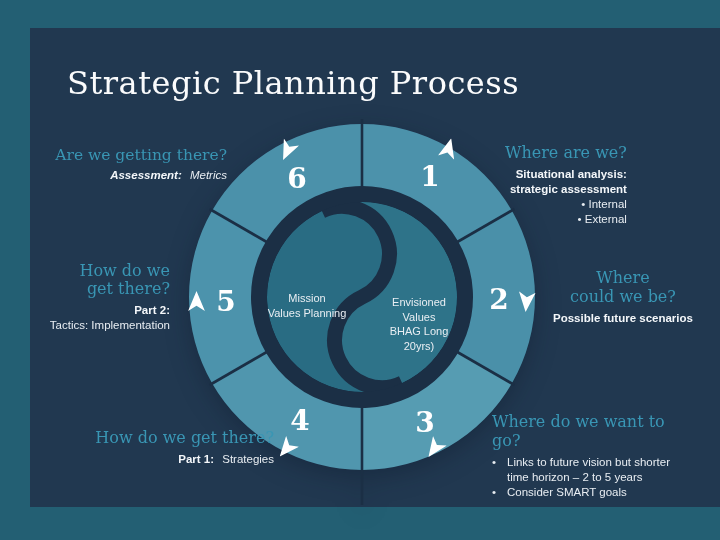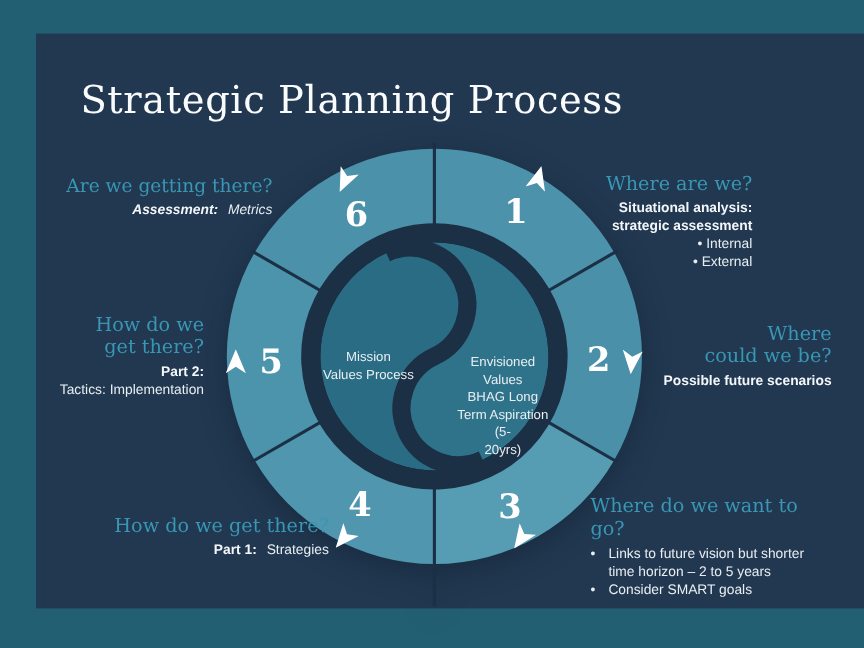--- a/index.html
+++ b/index.html
@@ -35,21 +35,21 @@
   .a6{left:277px;top:140px;transform:rotate(205deg);}
   
   .lbl{position:absolute;}
   .heading{font-family:"DejaVu Serif",serif;color:var(--accent);
            font-size:16px;line-height:19px;}
   .body{font-size:11.5px;line-height:15px;color:var(--text);}
   .b{font-weight:bold;color:var(--text-bold);}
   .step1{left:505px;top:115px;text-align:right;margin-top:28px;}
   .step1 .heading{font-size:16px;}
   .step1 .body{margin-top:5px;}
-  .step2{left:553px;top:268px;text-align:right;}
+  .step2{left:553px;top:268px;text-align:center;}
   .step2 .body{margin-top:5px;}
   .step3{left:492px;top:412px;text-align:left;width:185px;}
   .step3 .body{margin-top:5px;}
   .brow{display:flex;}
   .bglyph{width:15px;flex:0 0 15px;}
   .bcont{padding-left:15px;}
   .step4{right:446px;top:428px;text-align:right;width:220px;}
   .step4 .body{margin-top:5px;}
   .step5{right:550px;top:262px;text-align:right;width:180px;}
   .step5 .heading{line-height:18px;}
@@ -101,27 +101,26 @@
 
 <div class="arrow a1"></div>
 <div class="arrow a2"></div>
 <div class="arrow a3"></div>
 <div class="arrow a4"></div>
 <div class="arrow a5"></div>
 <div class="arrow a6"></div>
 
 <div class="ctr ctr-left">
   <div>Mission</div>
-  <div>Values Process</div>
+  <div>Values Planning</div>
 </div>
 <div class="ctr ctr-right">
   <div>Envisioned</div>
   <div>Values</div>
   <div>BHAG Long</div>
-  <div>Term Aspiration (5-</div>
   <div>20yrs)</div>
 </div>
 
 <div class="lbl step1">
   <div class="heading">Where are we?</div>
   <div class="body">
     <div class="b">Situational analysis:</div>
     <div class="b">strategic assessment</div>
     <div>• Internal</div>
     <div>• External</div>

